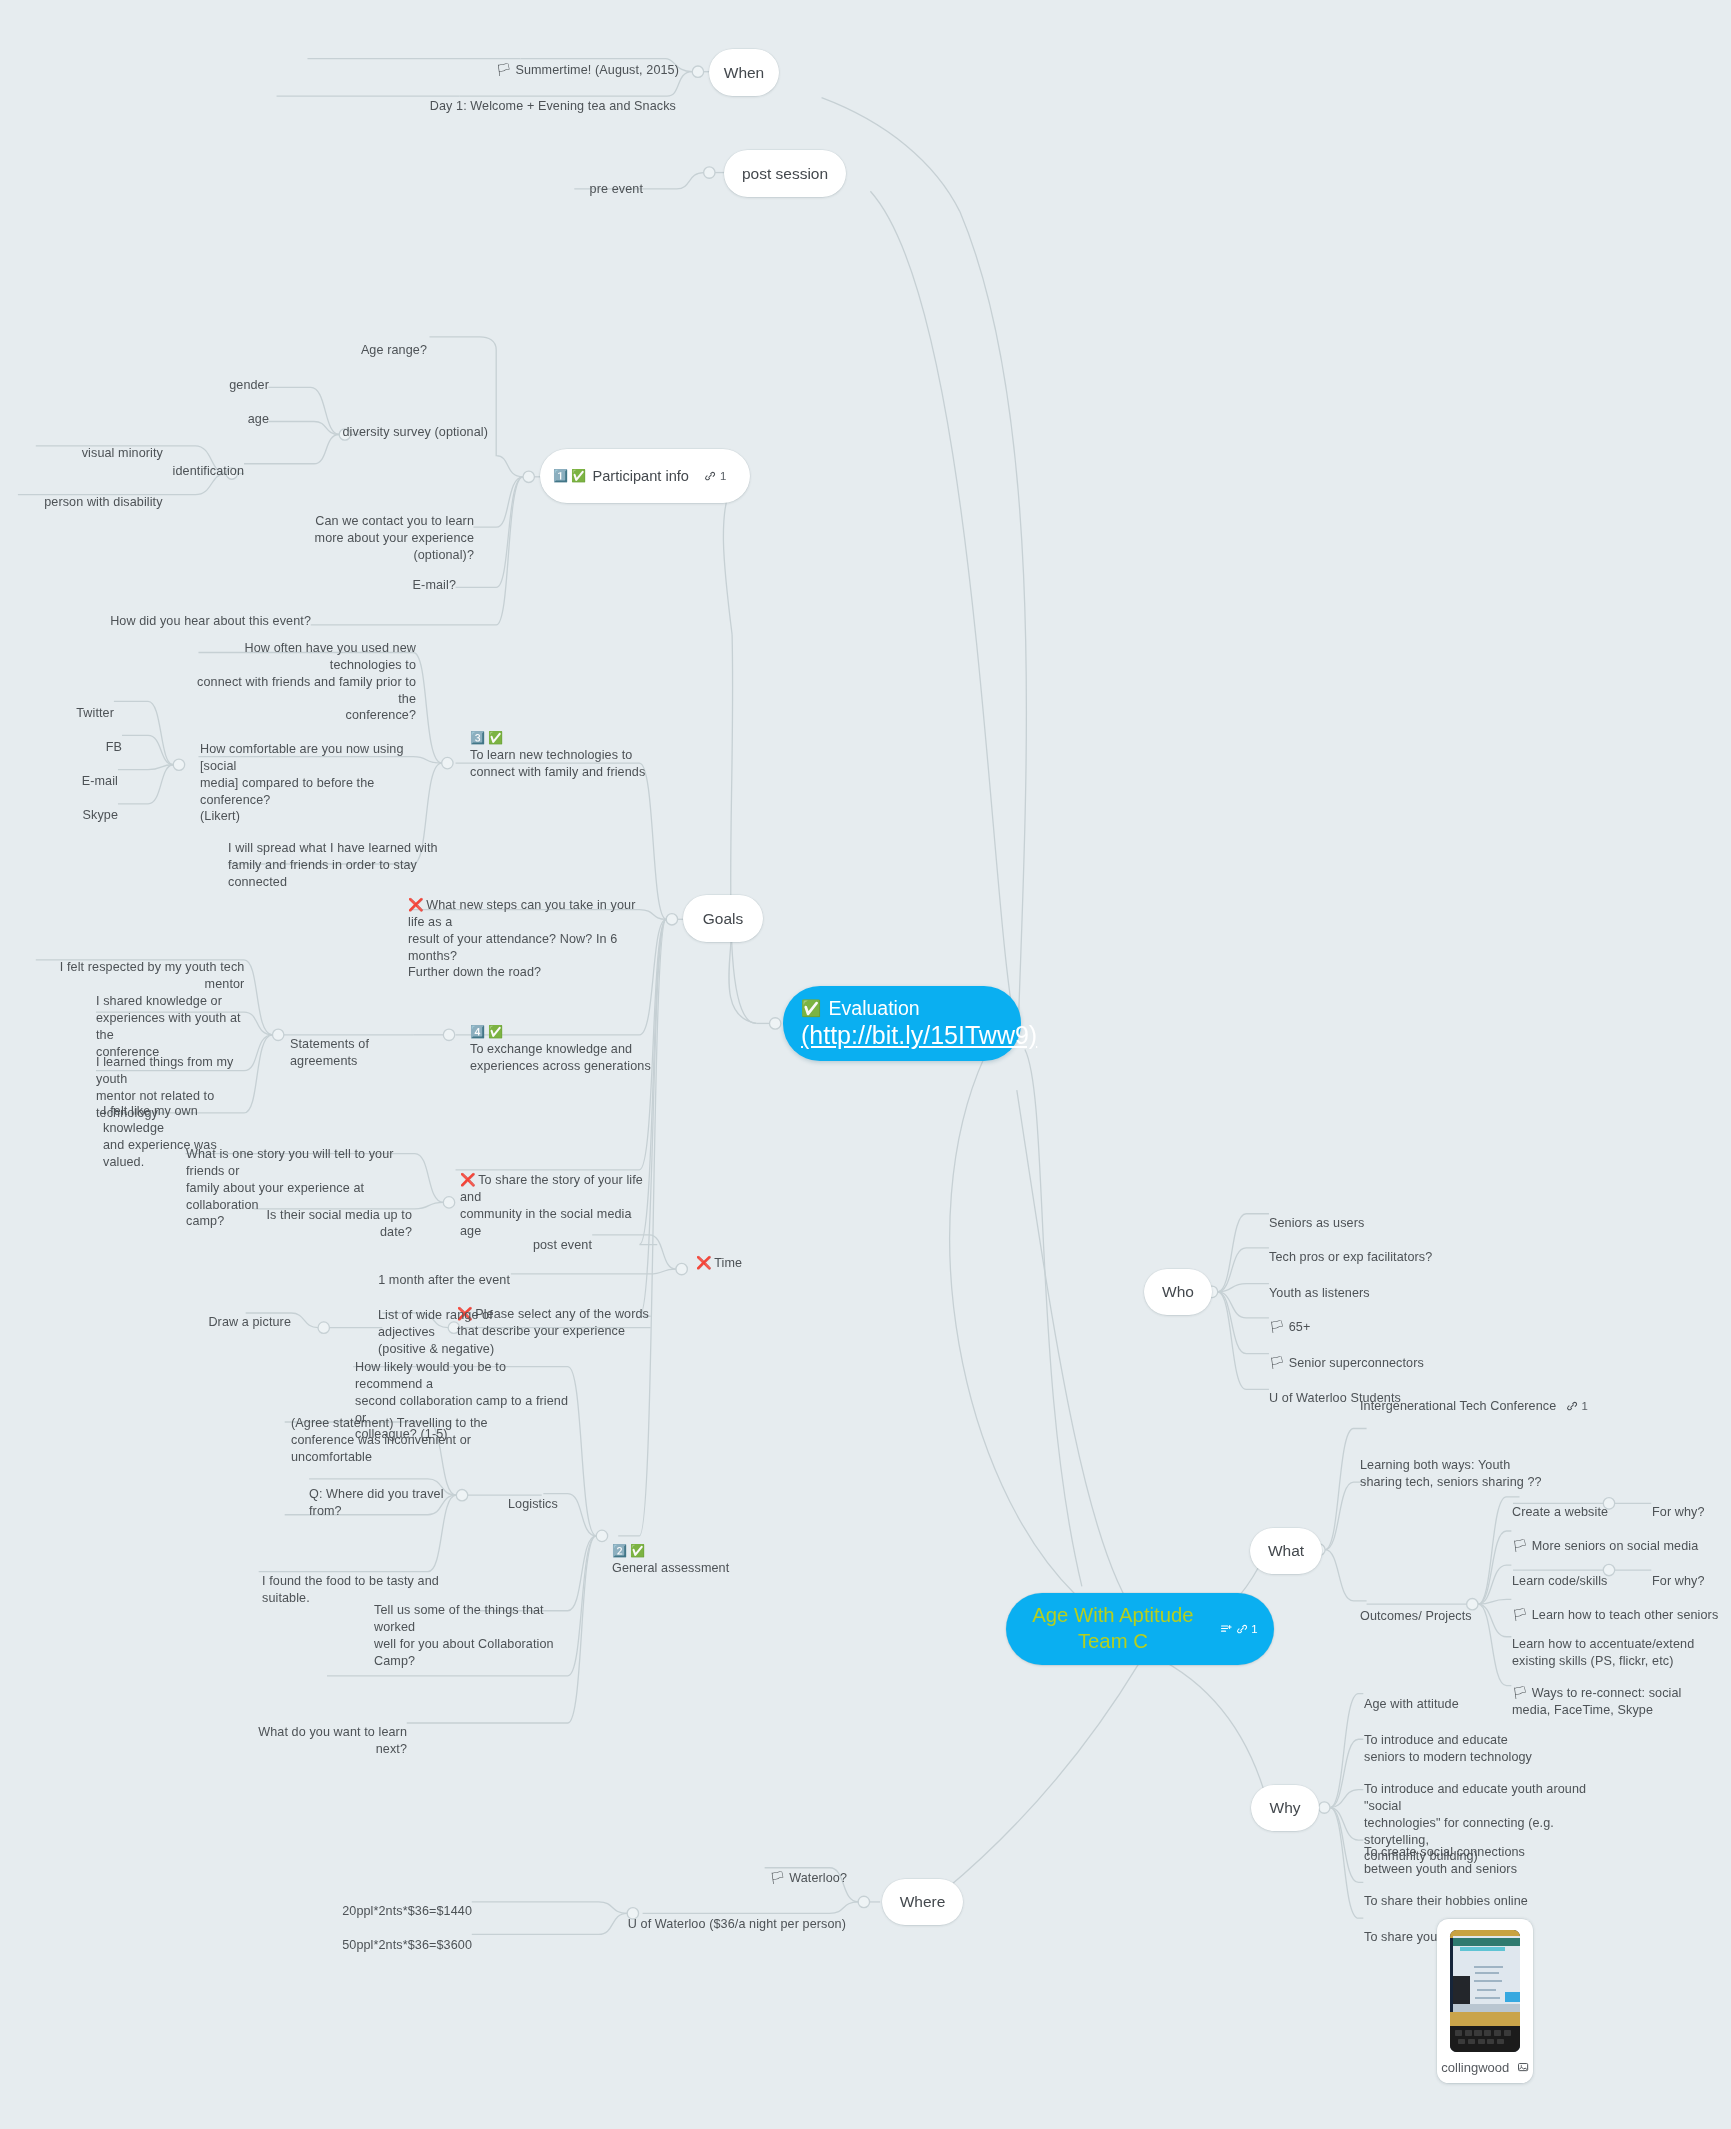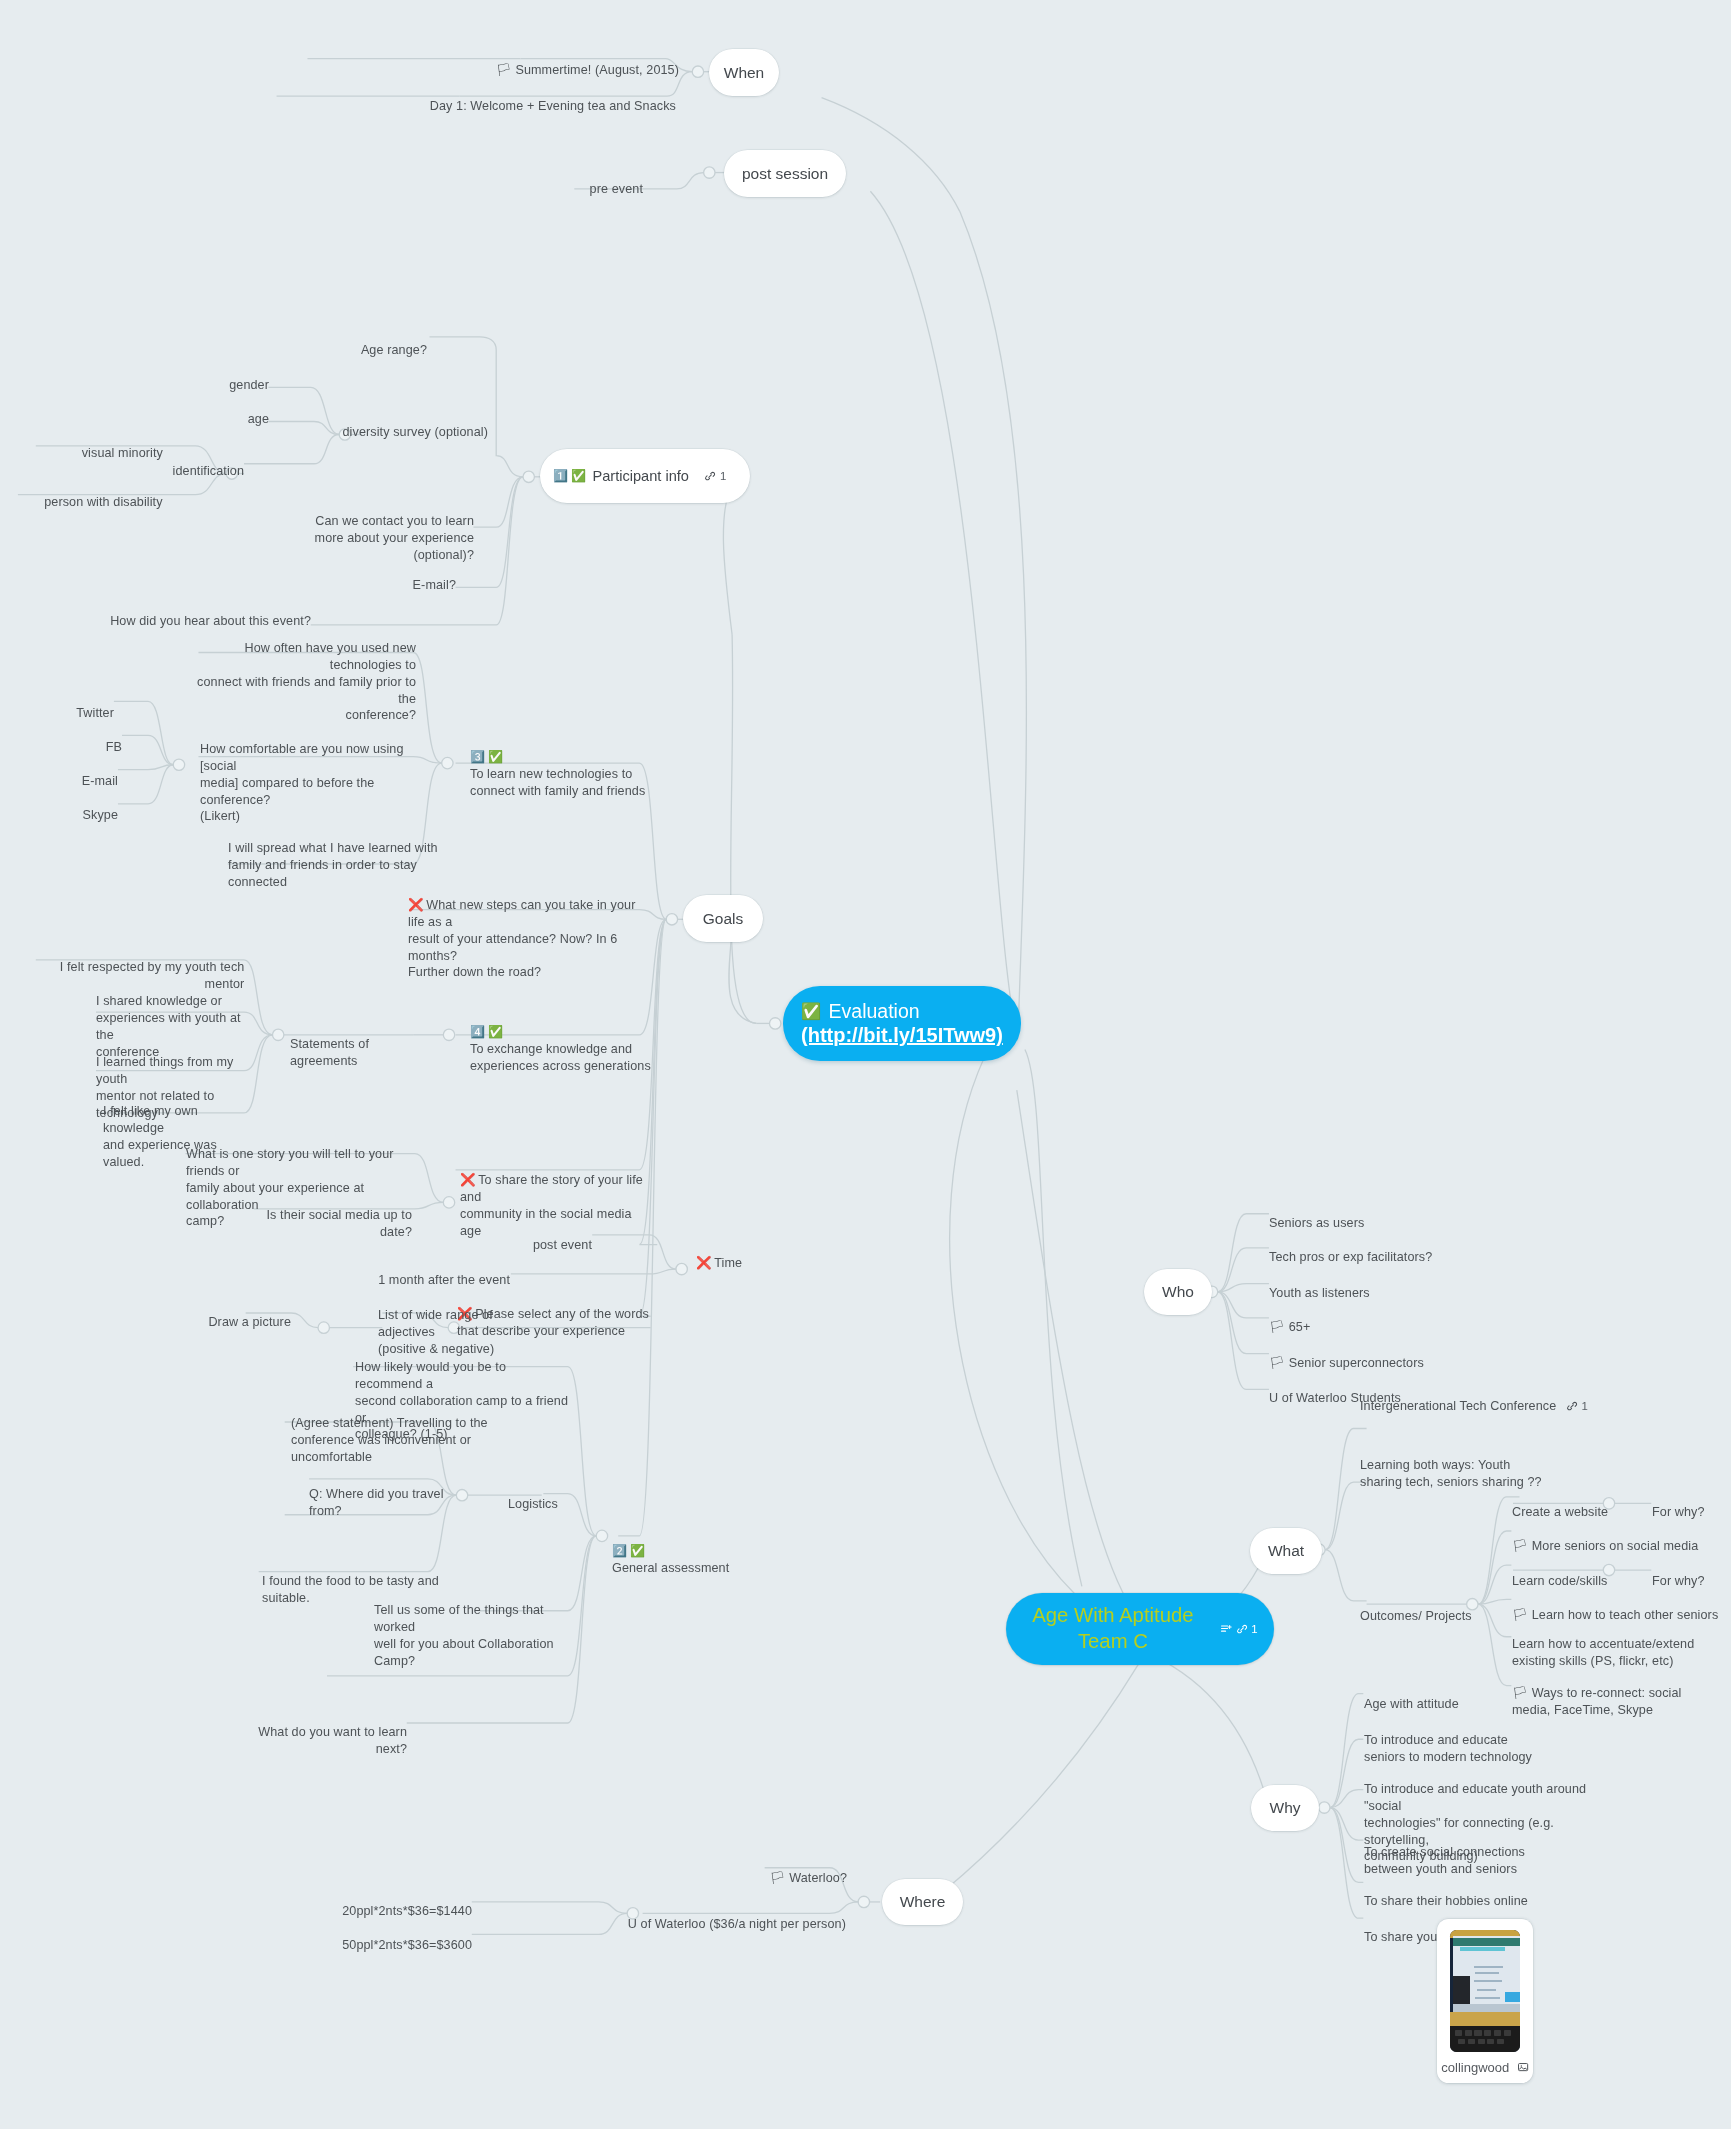--- a/index.html
+++ b/index.html
@@ -334,21 +334,21 @@
     <span>E-mail?</span>
   </div>
   <div class="tnode r" style="left:65px; top:596px; width:246px;">
     <span>How did you hear about this event?</span>
   </div>
 
   <div class="pill mid" style="left:683px; top:895px; width:80px; height:47px;">
     <span>Goals</span>
   </div>
 
-  <div class="tnode l" style="left:470px; top:732px; width:195px;">
+  <div class="tnode l" style="left:470px; top:713px; width:195px;">
     <span class="badge">3️⃣ ✅</span>
     <span>To learn new technologies to
 connect with family and friends</span>
   </div>
   <div class="tnode l" style="left:200px; top:724px; width:221px;">
     <span>How comfortable are you now using [social
 media] compared to before the conference?
 (Likert)</span>
   </div>
   <div class="tnode r" style="left:195px; top:623px; width:221px;">
@@ -471,21 +471,21 @@
   </div>
   <div class="tnode r" style="left:252px; top:1707px; width:155px;">
     <span>What do you want to learn next?</span>
   </div>
 
   <div class="pill accent" style="left:783px; top:986px; width:238px; height:75px; flex-direction:column; align-items:flex-start; justify-content:center; gap:1.6px; border-radius:37px; padding:0 18px;">
     <div style="display:flex; align-items:center; gap:7.3px; font-size:19.5px;">
       <span class="badge" style="font-size:16.3px;">✅</span>
       <span>Evaluation</span>
     </div>
-    <div class="url" style="font-size:20px;font-weight:bold;">(http://bit.ly/15ITww9)</div>
+    <div class="url" style="font-size:25px;">(http://bit.ly/15ITww9)</div>
   </div>
 
   <div class="pill root" style="left:1006px; top:1593px; width:268px; height:72px; border-radius:36px; flex-direction:row; gap:12px; padding:0 16.3px;">
     <div style="flex:1; text-align:center;">
       <div>Age With Aptitude</div>
       <div>Team C</div>
     </div>
     <span class="meta onblue" style="margin-left:4.9px;">
       <svg class="icn" viewBox="0 0 24 24" fill="none" stroke="#ffffff" stroke-width="2" stroke-linecap="round">
         <path d="M3 6h12"></path>

